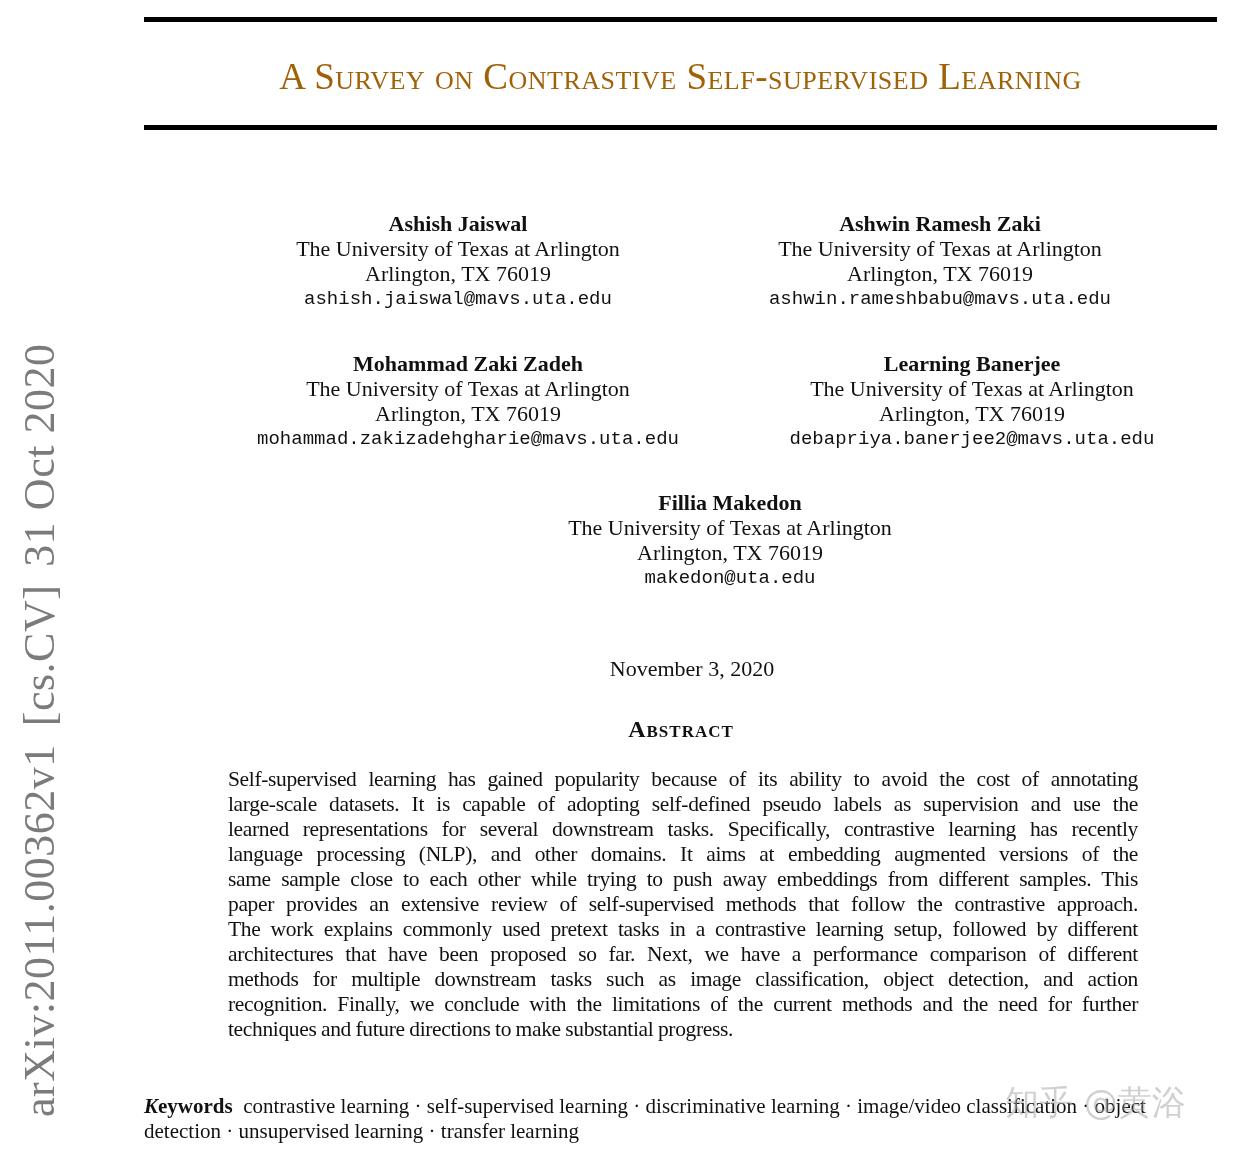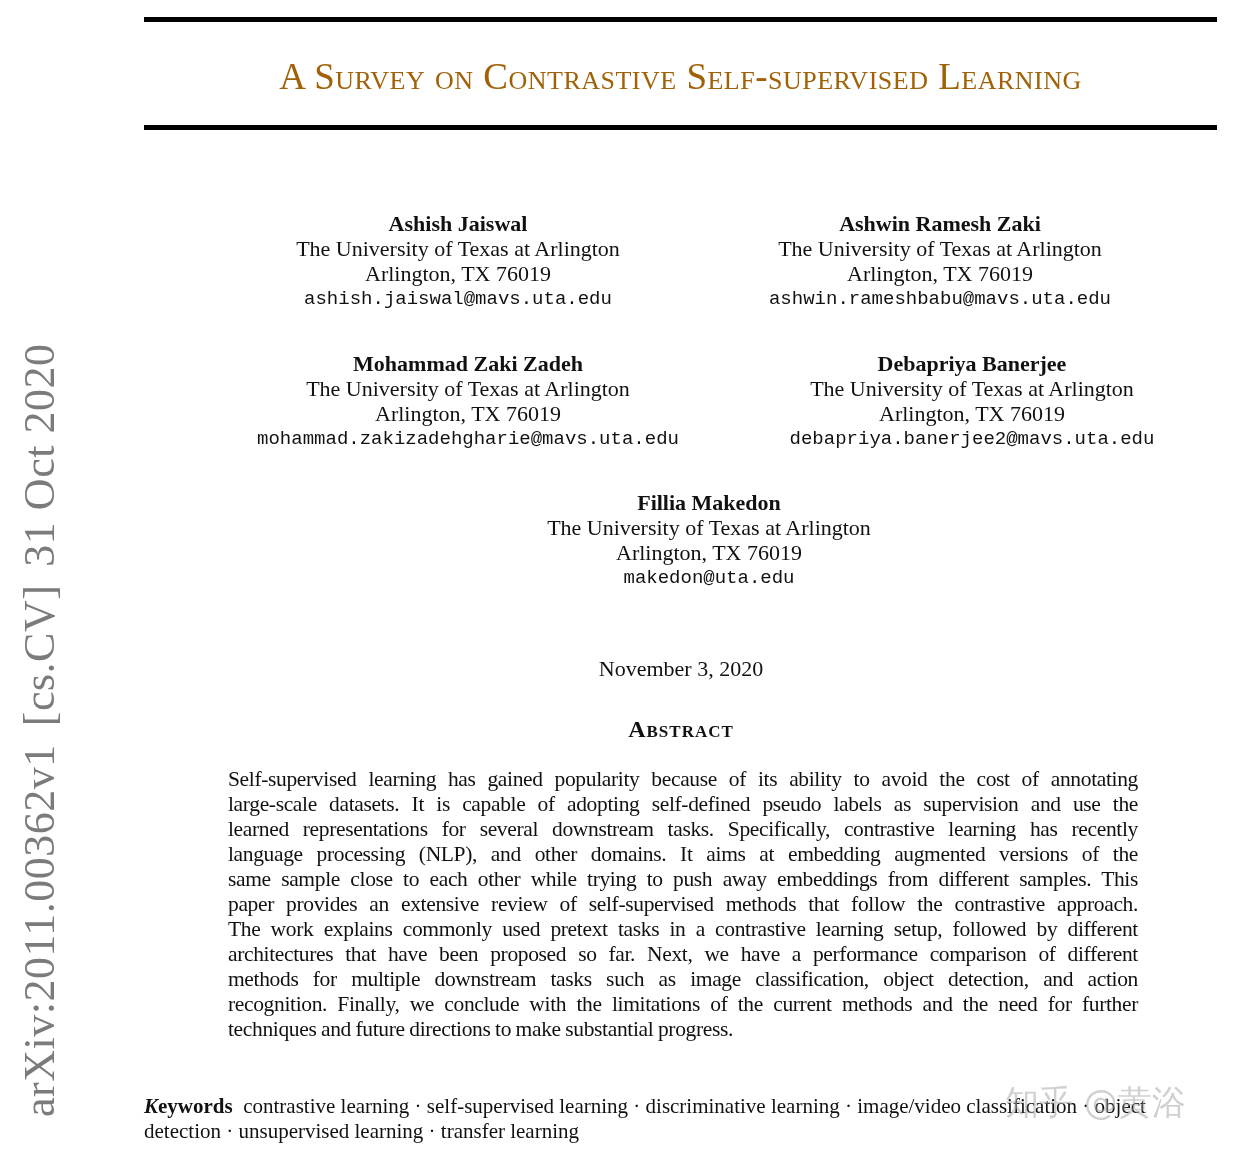--- a/index.html
+++ b/index.html
@@ -58,25 +58,25 @@
   .author .email {
     font-family: "Liberation Mono", "DejaVu Sans Mono", monospace;
     font-size: 19px;
     display: block;
     margin-top: 1px;
   }
   #author-1 { left: 234px; width: 400px; top: 211px; }
   #author-2 { left: 716px; width: 400px; top: 211px; }
   #author-3 { left: 204px; width: 480px; top: 351px; }
   #author-4 { left: 738px; width: 420px; top: 351px; }
-  #author-5 { left: 485px; width: 400px; top: 490px; }
+  #author-5 { left: 506px; width: 400px; top: 490px; }
 
   .date {
     position: absolute;
-    left: 481px;
+    left: 492px;
     width: 400px;
     top: 655px;
     text-align: center;
     font-size: 22px;
     line-height: 28px;
   }
   .abstract-heading {
     position: absolute;
     left: 481px;
     width: 400px;
@@ -177,21 +177,21 @@
 </div>
 
 <div class="author" id="author-3">
   <span class="name">Mohammad Zaki Zadeh</span>
   <span class="affil">The University of Texas at Arlington</span>
   <span class="addr">Arlington, TX 76019</span>
   <span class="email">mohammad.zakizadehgharie@mavs.uta.edu</span>
 </div>
 
 <div class="author" id="author-4">
-  <span class="name">Debapriya Banerjee</span>
+  <span class="name">Learning Banerjee</span>
   <span class="affil">The University of Texas at Arlington</span>
   <span class="addr">Arlington, TX 76019</span>
   <span class="email">debapriya.banerjee2@mavs.uta.edu</span>
 </div>
 
 <div class="author" id="author-5">
   <span class="name">Fillia Makedon</span>
   <span class="affil">The University of Texas at Arlington</span>
   <span class="addr">Arlington, TX 76019</span>
   <span class="email">makedon@uta.edu</span>

